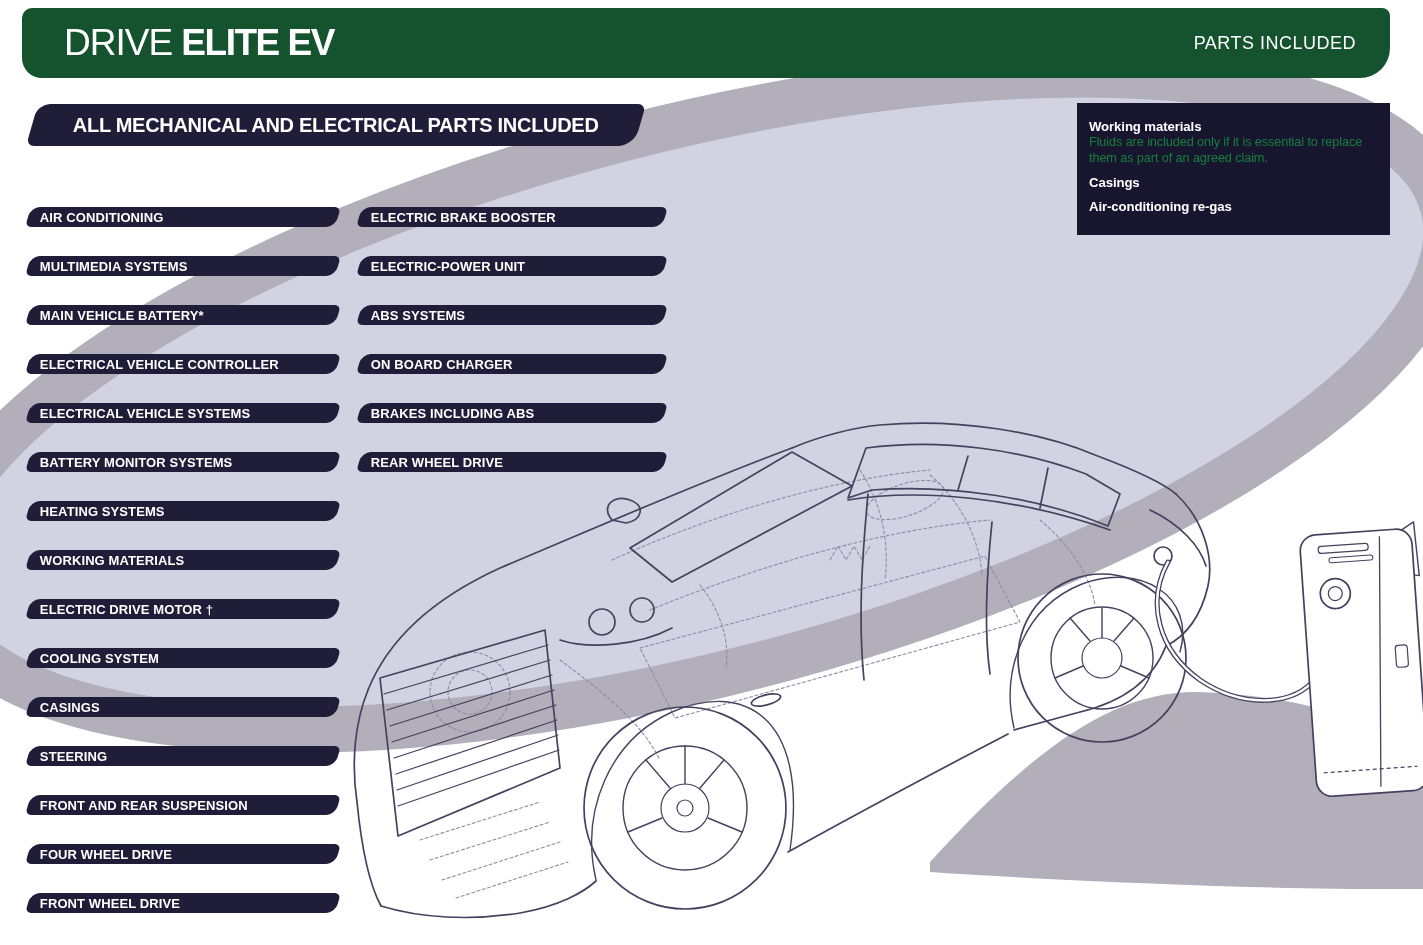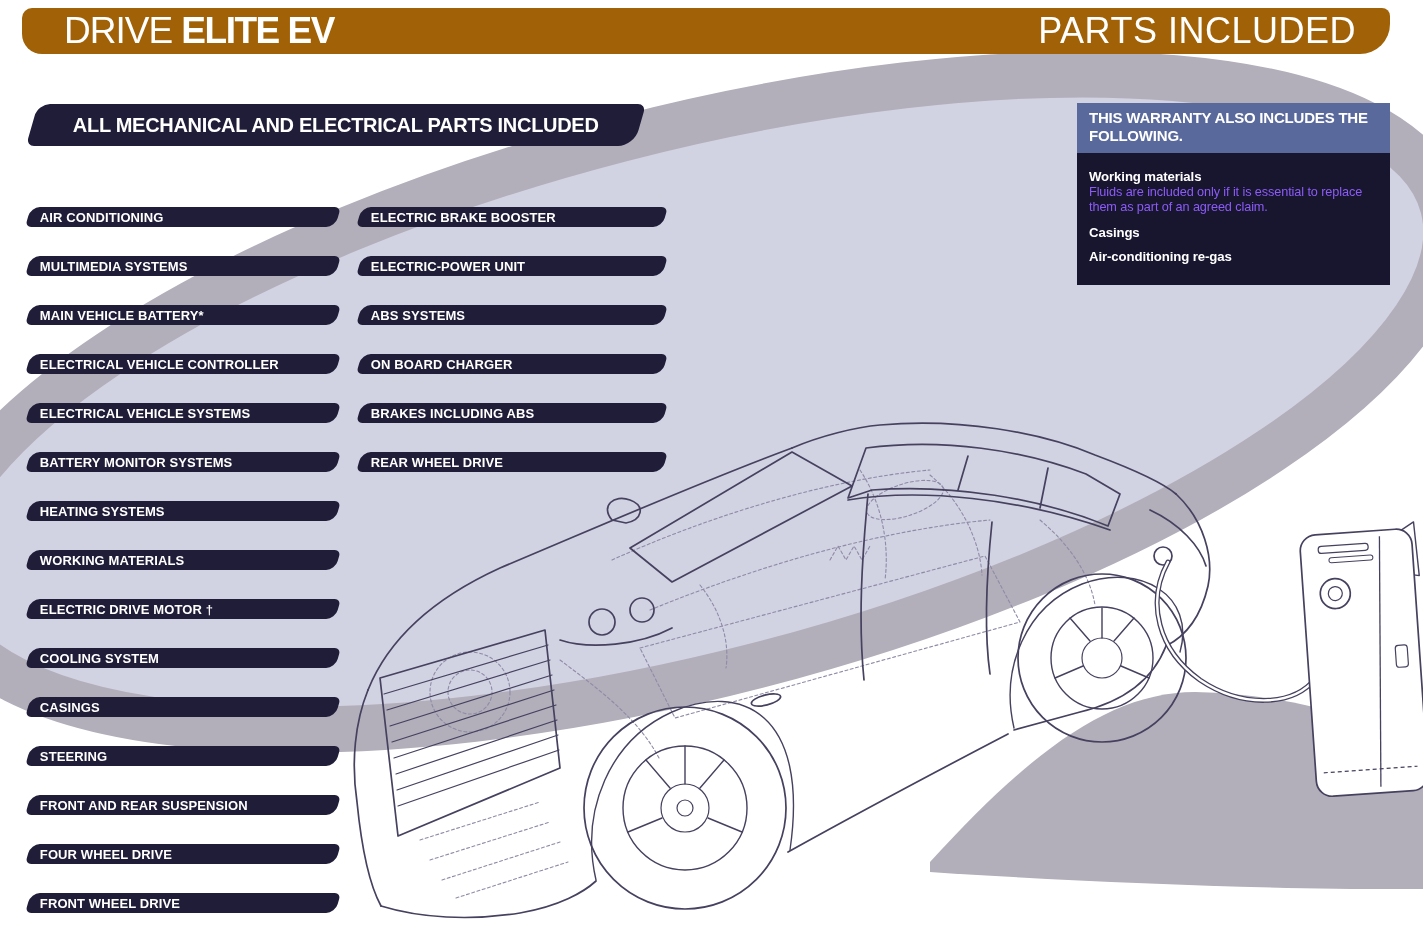--- a/index.html
+++ b/index.html
@@ -4,28 +4,28 @@
 <style>
   html,body{margin:0;padding:0;background:#ffffff;}
   .page{
     position:relative;width:1423px;height:945px;overflow:hidden;background:#ffffff;
     font-family:"Liberation Sans", sans-serif;
   }
   .bg-svg{position:absolute;left:0;top:0;z-index:0;}
 
   
   .topbar{
-    position:absolute;left:22px;top:8px;width:1368px;height:46px;z-index:3;
-    background:#a16207;border-radius:10px 8px 30px 20px;
+    position:absolute;left:22px;top:8px;width:1368px;height:70px;z-index:3;
+    background:#14532d;border-radius:10px 8px 30px 20px;
     display:flex;align-items:center;justify-content:space-between;
   }
   .brand{padding-left:42px;color:#ffffff;font-size:37px;letter-spacing:-1px;white-space:nowrap;}
   .brand .light{font-weight:normal;}
   .brand .bold{font-weight:bold;letter-spacing:-1.5px;}
-  .topbar-right{padding-right:34px;color:#ffffff;font-size:36px;font-weight:normal;letter-spacing:0.5px;white-space:nowrap;}
+  .topbar-right{padding-right:34px;color:#ffffff;font-size:18px;font-weight:normal;letter-spacing:0.5px;white-space:nowrap;}
 
   
   .banner{
     position:absolute;left:32px;top:104px;width:608px;height:42px;z-index:3;
     background:#201d39;border-radius:12px 8px 16px 8px;
     transform:skewX(-16deg);
     display:flex;align-items:center;justify-content:center;
   }
   .banner span{
     transform:skewX(16deg);color:#ffffff;font-weight:bold;font-size:20px;letter-spacing:-0.3px;white-space:nowrap;
@@ -52,21 +52,21 @@
     background:#5a699b;color:#ffffff;font-weight:bold;font-size:15px;line-height:1.22;
     padding:6px 12px 7px 12px;letter-spacing:-0.2px;
   }
   .panel-body{
     background:#18152f;color:#ffffff;padding:7px 12px 20px 12px;
   }
   .panel-body h4{
     margin:9px 0 1px 0;font-size:13.2px;font-weight:bold;letter-spacing:-0.1px;
   }
   .panel-body p{
-    margin:0;font-size:12.7px;line-height:1.23;letter-spacing:-0.1px;color:#8b5cf6;
+    margin:0;font-size:12.7px;line-height:1.23;letter-spacing:-0.1px;color:#15803d;
   }
 </style>
 </head>
 <body>
 
 <div class="page">
 
   <svg class="bg-svg" width="1423" height="945" viewBox="0 0 1423 945">
 
     <g>
@@ -243,21 +243,20 @@
       </div>
       <div class="pill">
         <span class="pill-label">BRAKES INCLUDING ABS</span>
       </div>
       <div class="pill">
         <span class="pill-label">REAR WHEEL DRIVE</span>
       </div>
     </div>
 
   <div class="panel">
-    <div class="panel-header">THIS WARRANTY ALSO INCLUDES THE FOLLOWING.</div>
     <div class="panel-body">
         <h4>Working materials</h4>
         <p>Fluids are included only if it is essential to replace them as part of an agreed claim.</p>
         <h4>Casings</h4>
         <h4>Air-conditioning re-gas</h4>
       </div>
   </div>
 
 </div>
 

